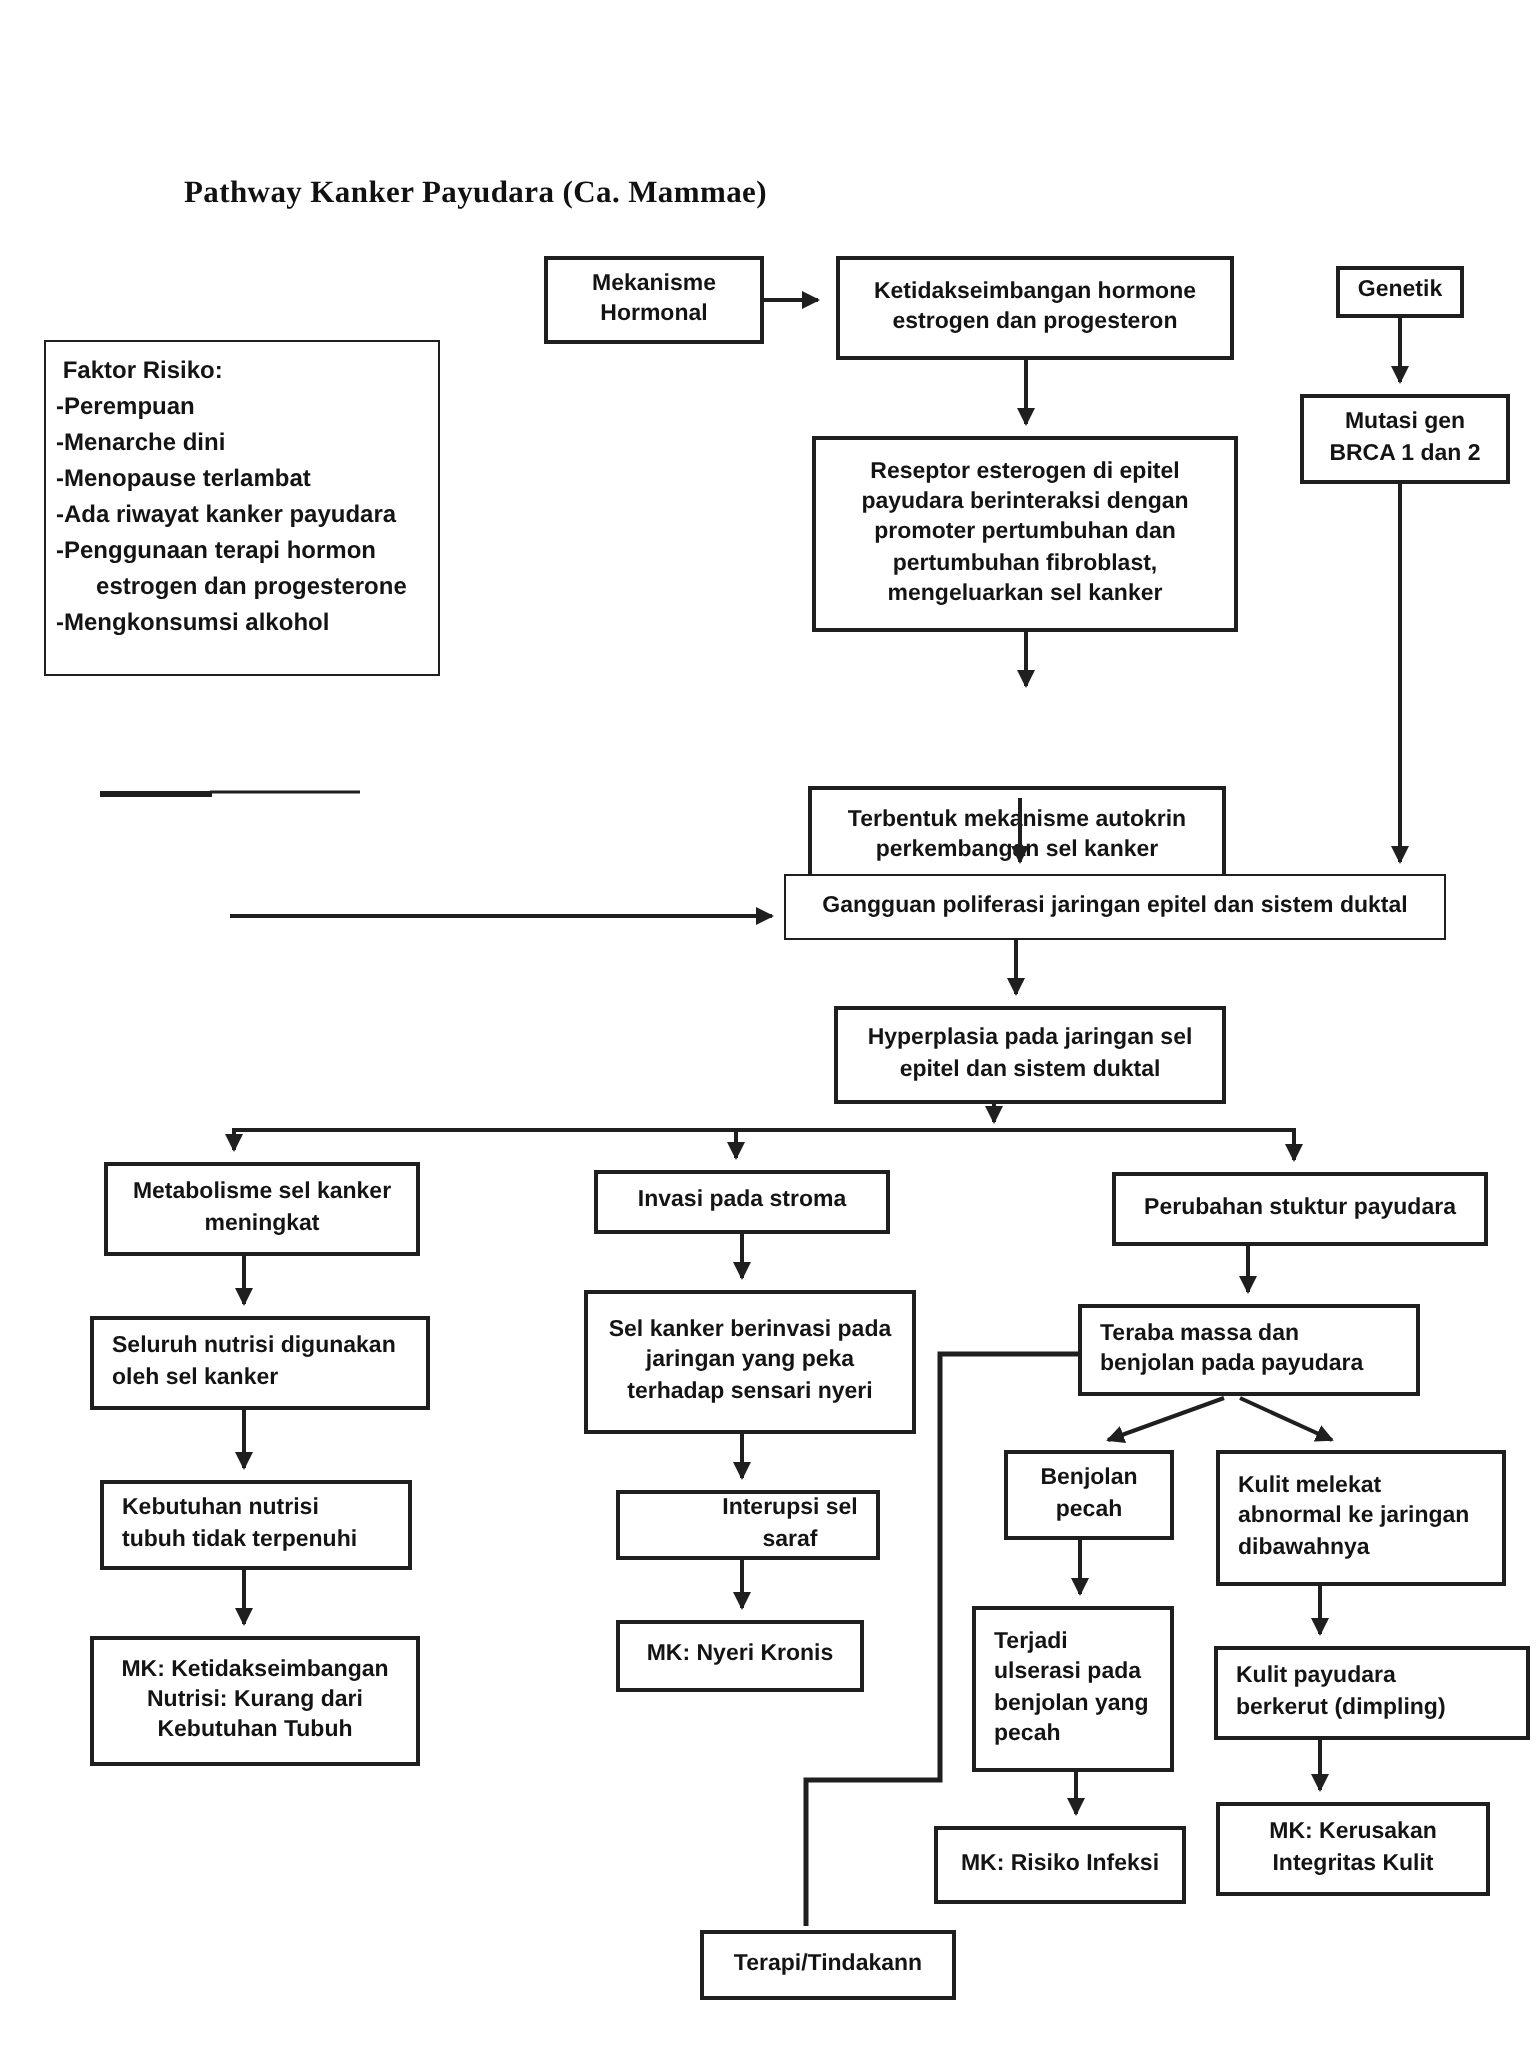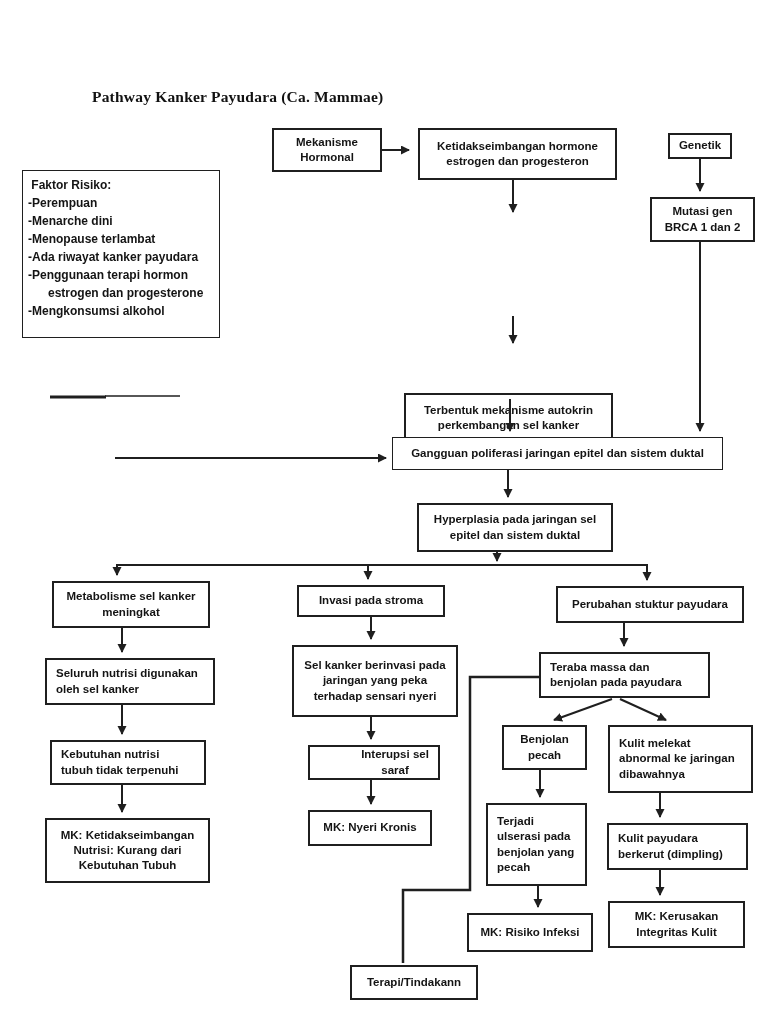--- a/index.html
+++ b/index.html
@@ -68,20 +68,25 @@
 -Mengkonsumsi alkohol</div>
 
   <div class="node" style="left:272px;top:128px;width:110px;height:44px;">Mekanisme
 Hormonal</div>
   <div class="node" style="left:418px;top:128px;width:199px;height:52px;">Ketidakseimbangan hormone
 estrogen dan progesteron</div>
   <div class="node" style="left:668px;top:133px;width:64px;height:26px;">Genetik</div>
   <div class="node" style="left:650px;top:197px;width:105px;height:45px;">Mutasi gen
 BRCA 1 dan 2</div>
 
+  <div class="node" style="left:406px;top:218px;width:213px;height:98px;">Reseptor esterogen  di epitel
+payudara berinteraksi dengan
+promoter pertumbuhan  dan
+pertumbuhan fibroblast,
+mengeluarkan sel kanker</div>
   <div class="node" style="left:404px;top:349px;width:209px;height:50px;margin-top:44px;">Terbentuk mekanisme autokrin
 perkembangan sel kanker</div>
   <div class="node thin" style="left:392px;top:437px;width:331px;height:33px;">Gangguan poliferasi jaringan epitel dan sistem duktal</div>
   <div class="node" style="left:417px;top:503px;width:196px;height:49px;">Hyperplasia pada jaringan sel
 epitel dan sistem duktal</div>
 
   <div class="node" style="left:52px;top:581px;width:158px;height:47px;">Metabolisme sel kanker
 meningkat</div>
   <div class="node" style="left:297px;top:585px;width:148px;height:32px;">Invasi pada stroma</div>
   <div class="node" style="left:530px;top:586px;width:188px;height:37px;margin-left:26px;">Perubahan stuktur payudara</div>
@@ -105,21 +110,21 @@
   <div class="node" style="left:502px;top:725px;width:85px;height:45px;">Benjolan
 pecah</div>
   <div class="node left" style="left:608px;top:725px;width:145px;height:68px;">Kulit melekat
 abnormal ke jaringan
 dibawahnya</div>
   <div class="node left" style="left:486px;top:803px;width:101px;height:83px;">Terjadi
 ulserasi pada
 benjolan yang
 pecah</div>
   <div class="node" style="left:467px;top:913px;width:126px;height:39px;">MK: Risiko Infeksi</div>
-  <div class="node left" style="left:607px;top:823px;width:141px;height:47px;">Kulit payudara
+  <div class="node left" style="left:607px;top:823px;width:158px;height:47px;">Kulit payudara
 berkerut (dimpling)</div>
   <div class="node" style="left:608px;top:901px;width:137px;height:47px;">MK: Kerusakan
 Integritas Kulit</div>
 
   <div class="node" style="left:350px;top:965px;width:128px;height:35px;">Terapi/Tindakann</div>
 
   <svg id="wires" width="768" height="1024" viewBox="0 0 768 1024">
     <defs>
       <marker id="ah" markerUnits="userSpaceOnUse" markerWidth="11" markerHeight="11" refX="8" refY="4.5" orient="auto">
         <path d="M0,0 L9,4.5 L0,9 z" fill="#1f1f1f"></path>

